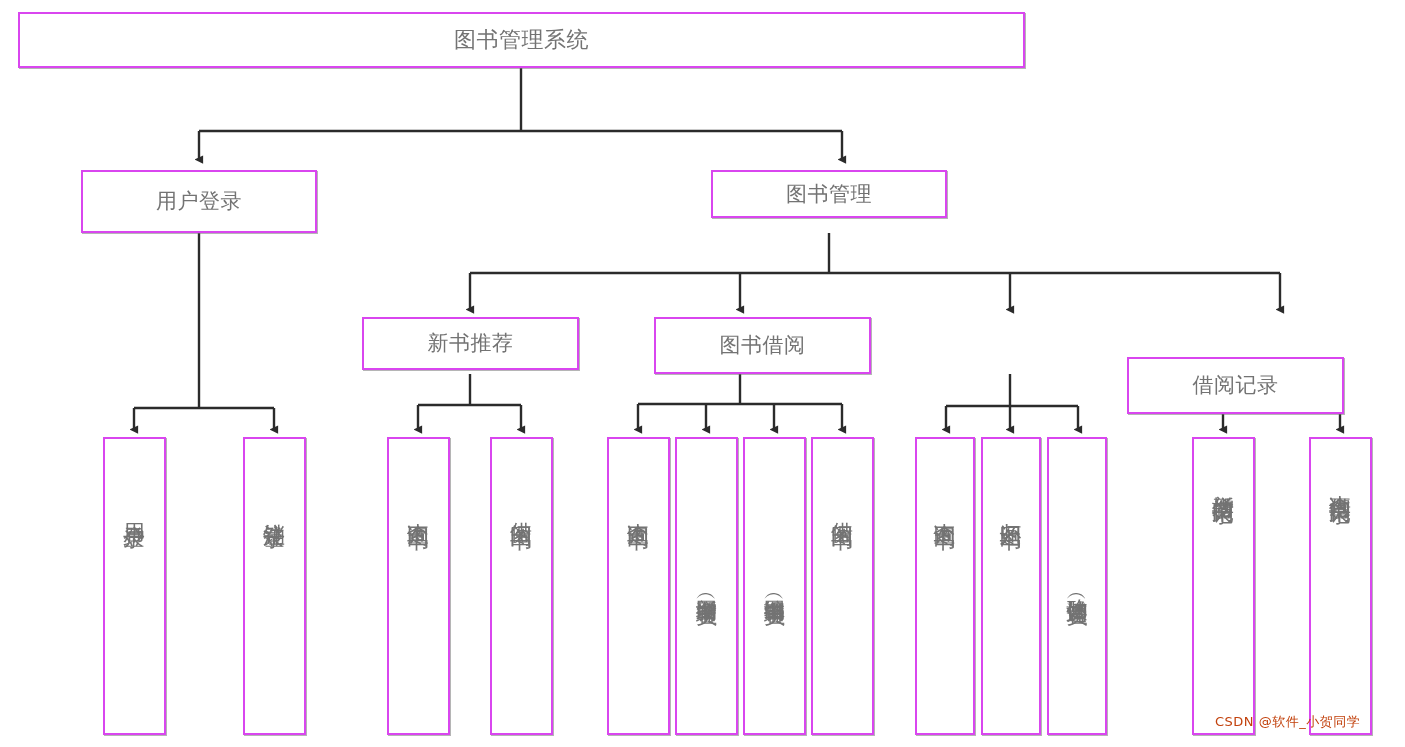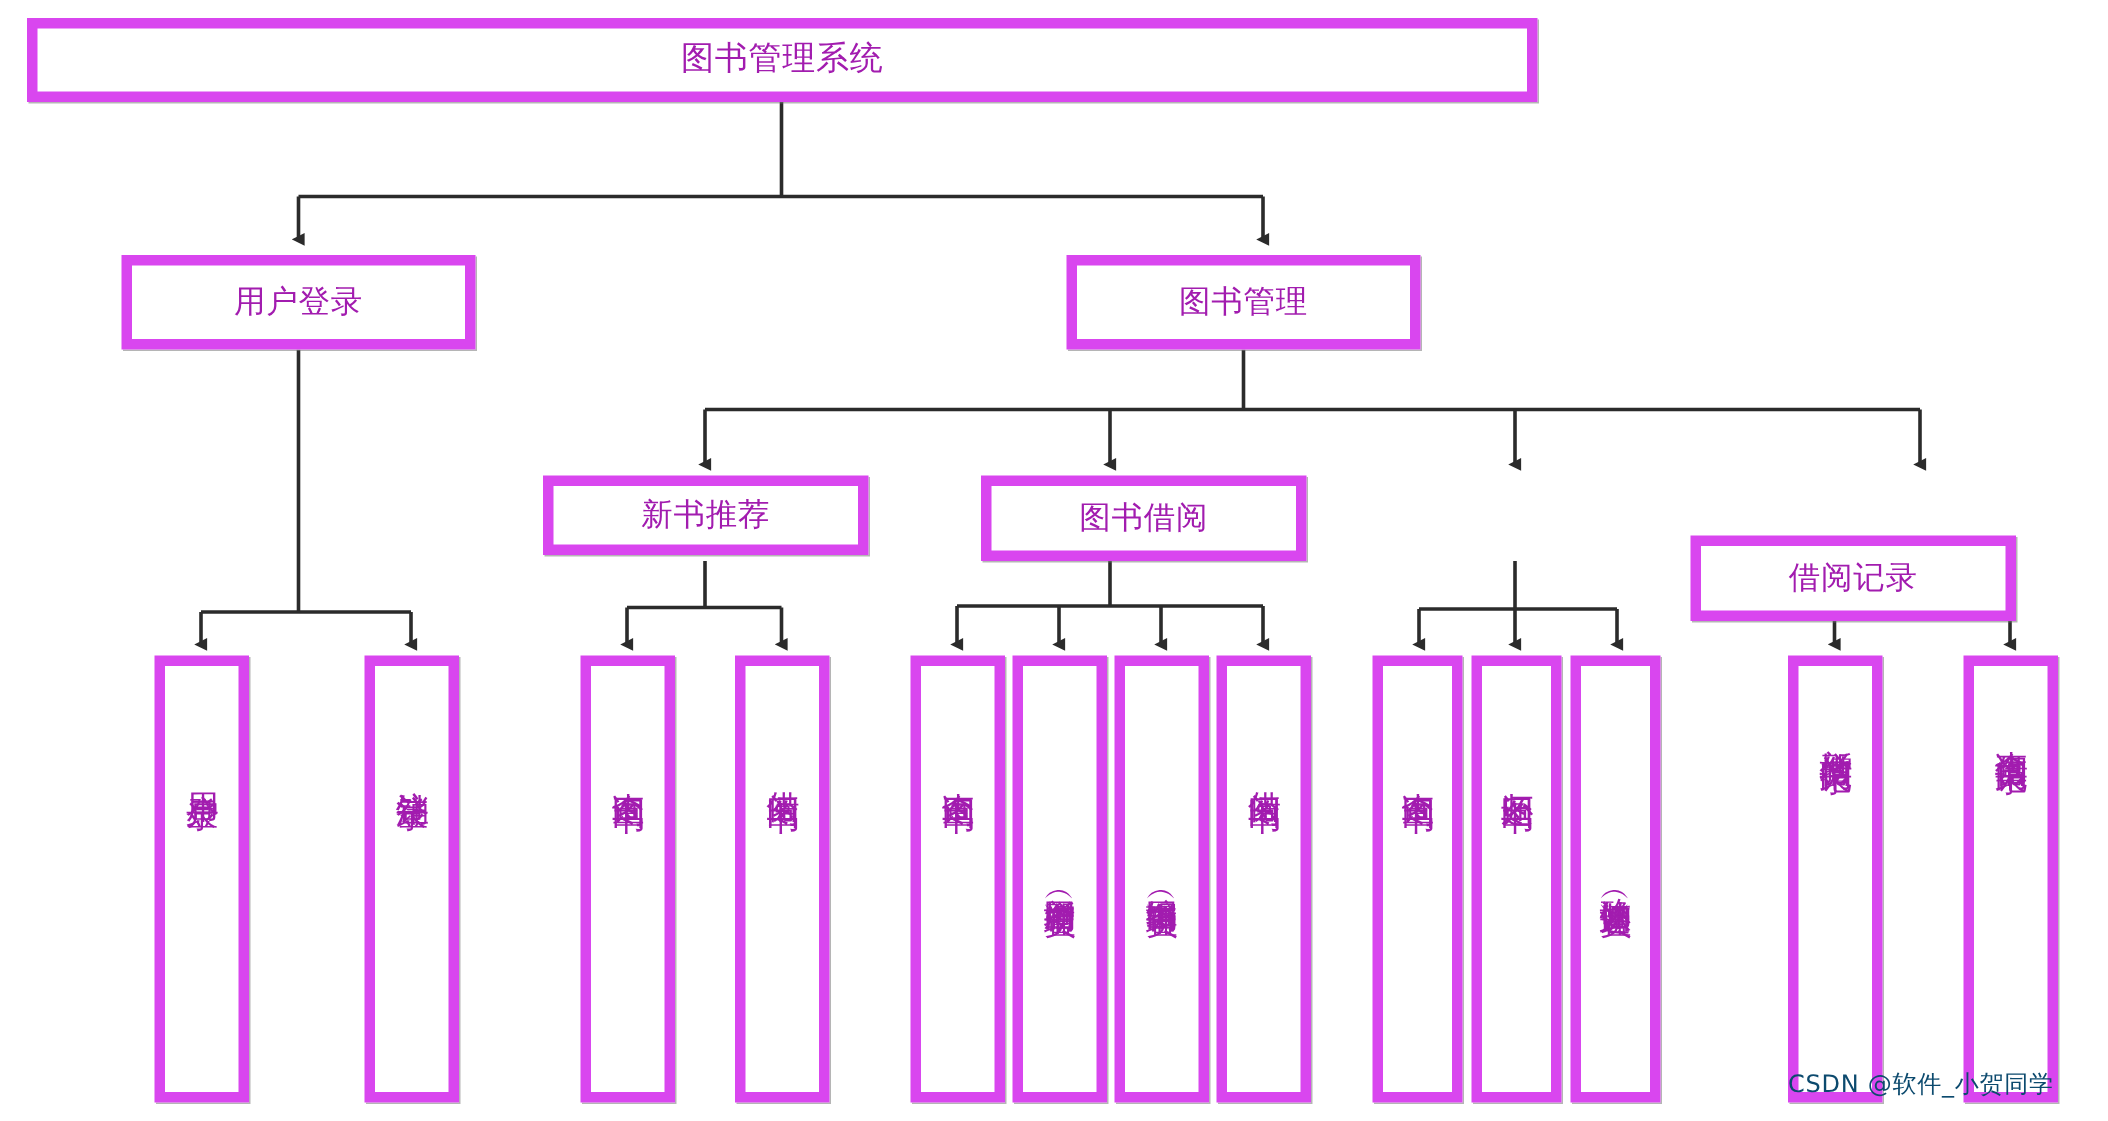--- a/index.html
+++ b/index.html
@@ -23,25 +23,25 @@
     left: 0;
     top: 0;
     width: 1405px;
     height: 747px;
     pointer-events: none;
   }
   .node {
     position: absolute;
     box-sizing: border-box;
     background: #ffffff;
-    border: 7px solid #d946ef;
+    border: 2px solid #d946ef;
     display: flex;
     align-items: center;
     justify-content: center;
-    color: #a21caf;
+    color: #737373;
     box-shadow: 1px 1px 0 rgba(120,120,120,0.55);
   }
   .node-label {
     display: block;
     text-align: center;
     line-height: 1.18;
     letter-spacing: 0.5px;
   }
   
   .node.horiz .node-label {
@@ -65,25 +65,26 @@
   }
   .node.vert.fill {
     align-items: center;
   }
   .node.vert.fill .node-label {
     font-size: 21px;
     letter-spacing: 1px;
   }
   .watermark {
     position: absolute;
-    color: #0c4a6e;
-    font-size: 16px;
+    color: #c2410c;
+    font-size: 13px;
     white-space: nowrap;
     letter-spacing: 0.5px;
     user-select: none;
+    margin-left: 23px;
   }
 </style>
 </head>
 <body>
 
 <div id="diagram-root">
 
   <svg id="edges-layer" viewBox="0 0 1405 747" width="1405" height="747" aria-hidden="true">
     <defs>
       <marker id="arrowhead" markerWidth="9" markerHeight="9" refX="5.2" refY="4.5" orient="auto" markerUnits="userSpaceOnUse">
@@ -134,21 +135,21 @@
     </g>
   </svg>
 
   <div class="node horiz root" style="left:18px; top:12px; width:1007px; height:56px;">
     <span class="node-label">图书管理系统</span>
   </div>
 
   <div class="node horiz" style="left:81px; top:170px; width:236px; height:63px;">
     <span class="node-label">用户登录</span>
   </div>
-  <div class="node horiz" style="left:711px; top:170px; width:236px; height:63px;">
+  <div class="node horiz" style="left:711px; top:170px; width:236px; height:48px;">
     <span class="node-label">图书管理</span>
   </div>
 
   <div class="node horiz" style="left:362px; top:317px; width:217px; height:53px;">
     <span class="node-label">新书推荐</span>
   </div>
   <div class="node horiz" style="left:632px; top:317px; width:217px; height:57px;margin-left:22px;">
     <span class="node-label">图书借阅</span>
   </div>
   <div class="node horiz" style="left:1127px; top:317px; width:217px; height:57px;margin-top:40px;">

